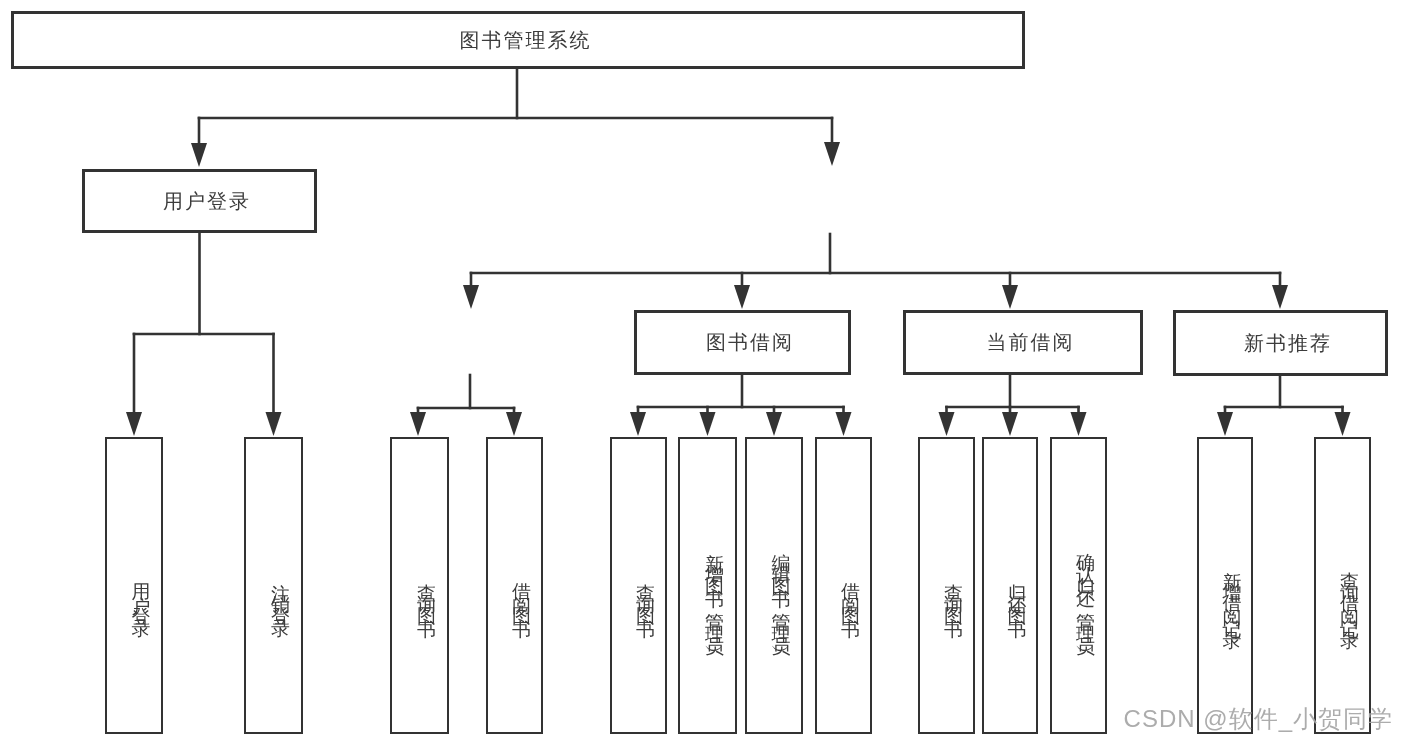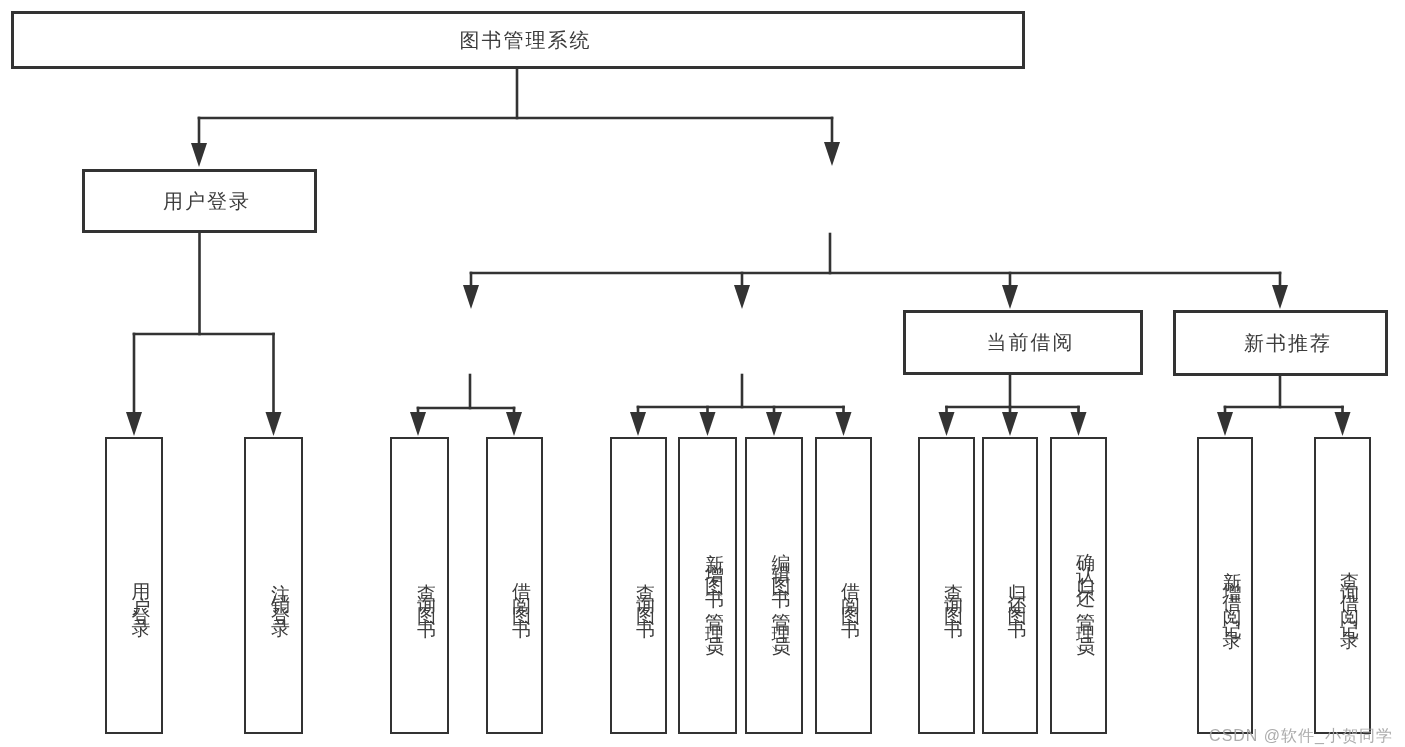--- a/index.html
+++ b/index.html
@@ -37,22 +37,22 @@
     writing-mode:vertical-rl;
     text-orientation:mixed;
     font-size:19px;
     letter-spacing:12px;
     line-height:1;
     margin-inline-end:-12px;
     white-space:nowrap;
   }
   .watermark{
     position:absolute;
-    right:12px;bottom:0;
-    font-size:16px;
+    right:12px;bottom:12px;
+    font-size:24px;
     color:var(--wm);
     opacity:.92;
     letter-spacing:1px;
     z-index:5;
     white-space:nowrap;
   }
 </style>
 </head>
 <body>
 
@@ -128,20 +128,23 @@
     </svg>
 
   <div class="node" style="left:11px;top:11px;width:1014px;height:58px">
     <span class="lbl">图书管理系统</span>
   </div>
 
   <div class="node" style="left:82px;top:169px;width:235px;height:64px">
     <span class="lbl">用户登录</span>
   </div>
 
+  <div class="node" style="left:634px;top:310px;width:217px;height:65px">
+    <span class="lbl">图书借阅</span>
+  </div>
   <div class="node" style="left:903px;top:310px;width:240px;height:65px">
     <span class="lbl">当前借阅</span>
   </div>
   <div class="node" style="left:1173px;top:310px;width:215px;height:66px">
     <span class="lbl">新书推荐</span>
   </div>
 
   <div class="node leaf" style="left:105px;top:437px;width:58px;height:297px">
     <span class="lbl">用户登录</span>
   </div>

